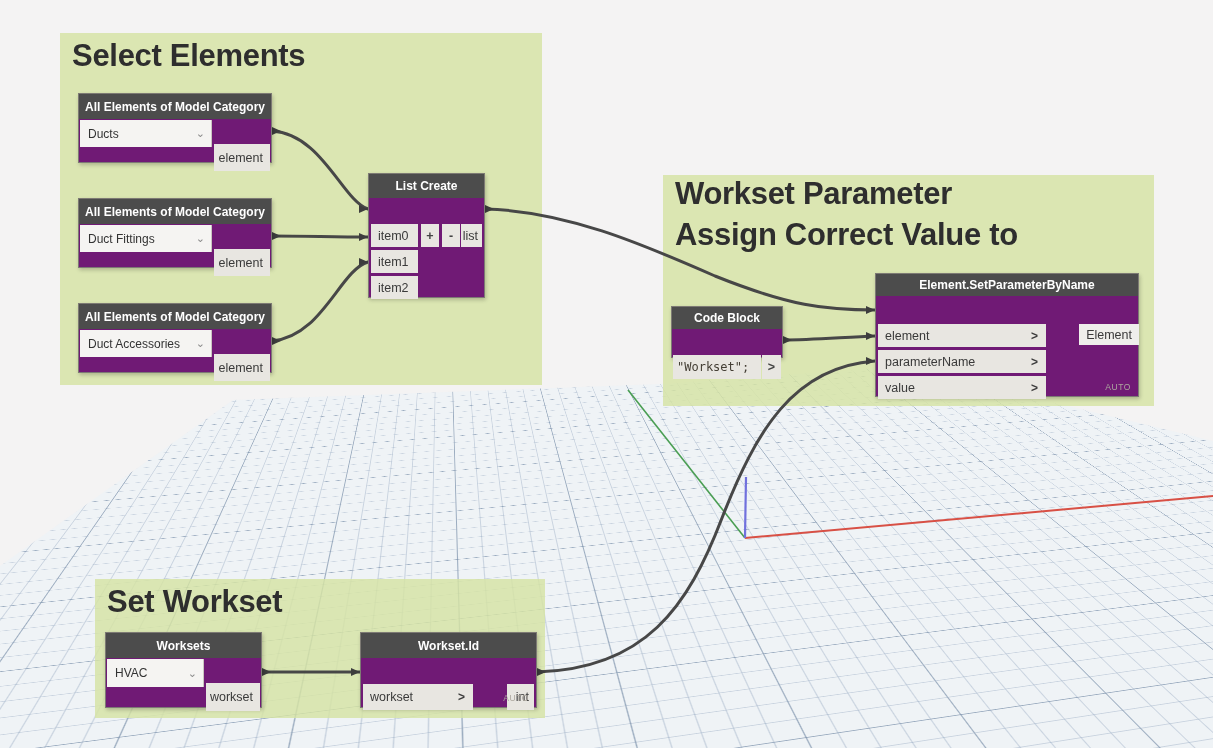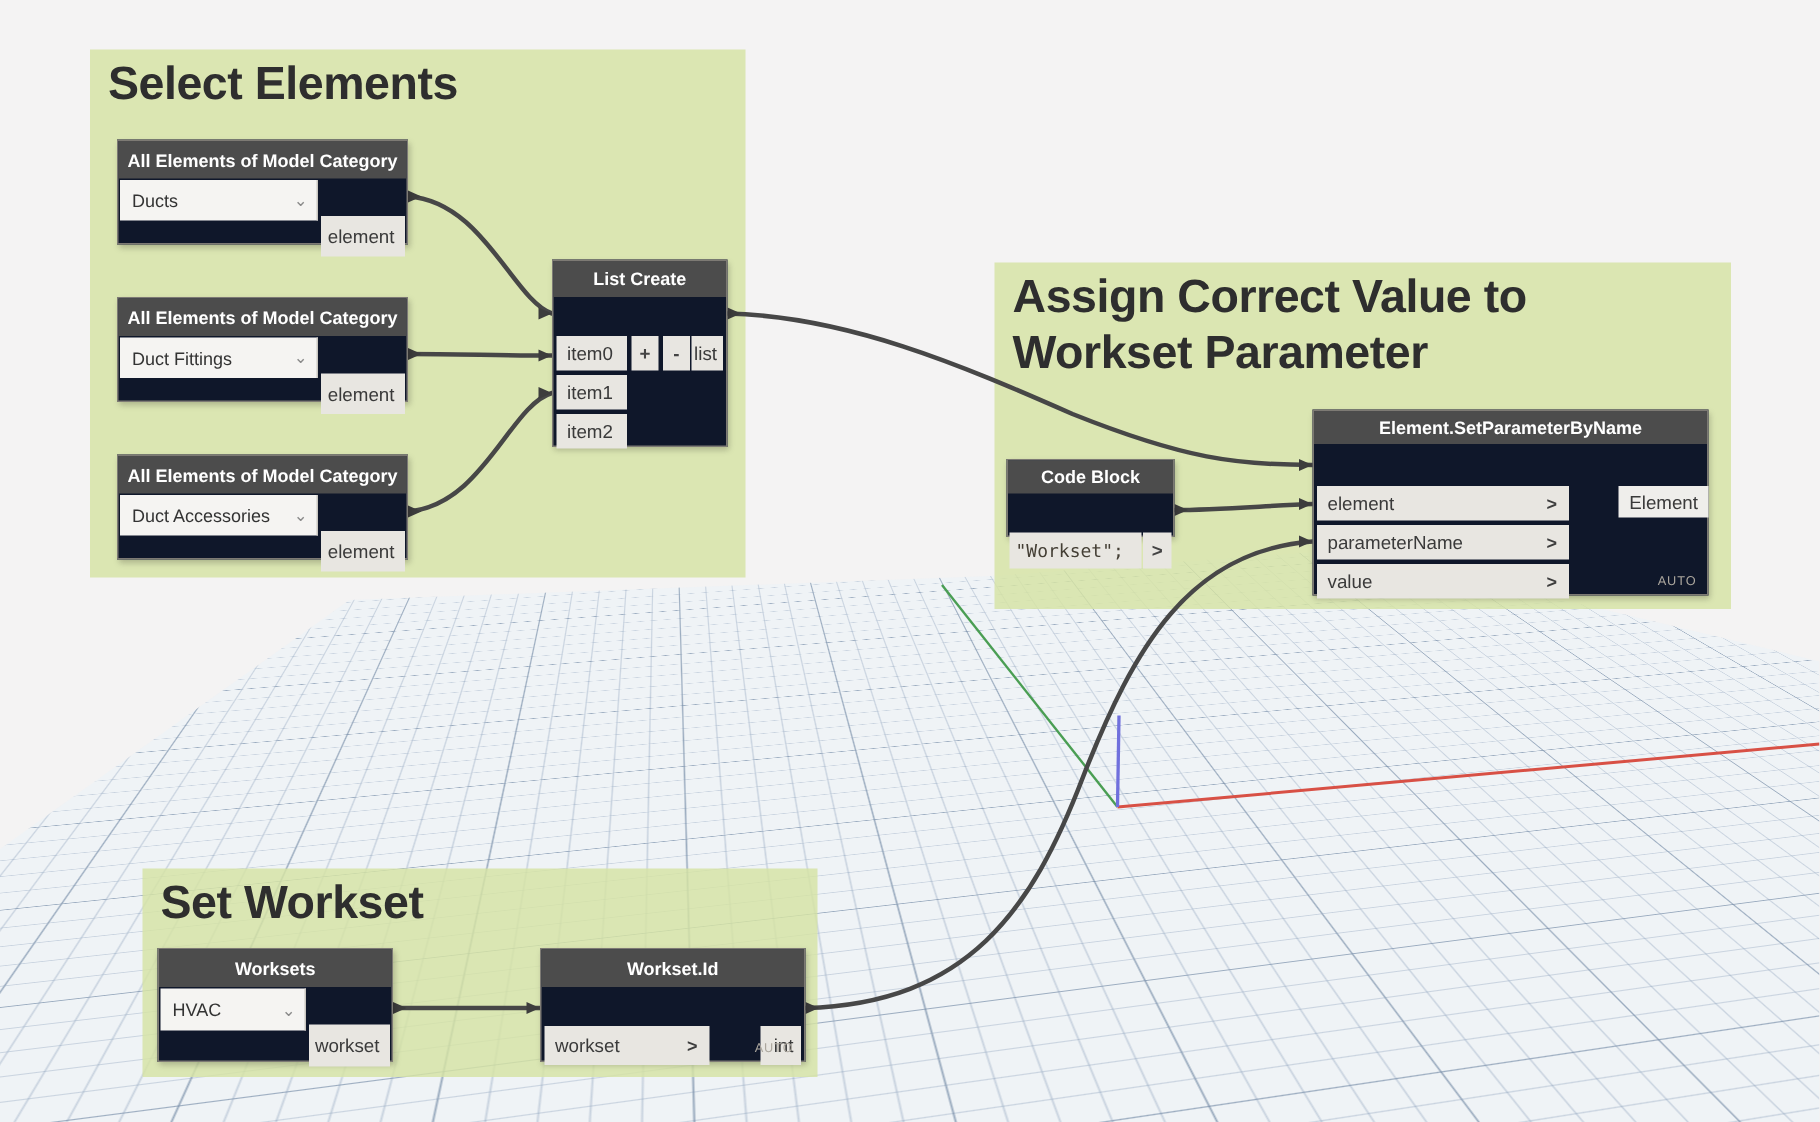--- a/index.html
+++ b/index.html
@@ -32,21 +32,21 @@
   .group-title{
     color:#2e2e2e;font-size:31px;font-weight:600;line-height:37px;
     padding:4px 0 0 12px;letter-spacing:-0.3px;
   }
   
   .wires{position:absolute;inset:0;z-index:3;pointer-events:none;}
   .wires path{stroke:#474747;stroke-width:3;fill:none;stroke-linecap:round;}
   .wires polygon{fill:#3d3d3d;}
   
   .node{
-    position:absolute;background:#0f172a;border:1px solid #7d7a74;
+    position:absolute;background:#701a75;border:1px solid #7d7a74;
     box-shadow:1px 2px 4px rgba(0,0,0,0.22);z-index:4;box-sizing:border-box;
   }
   .node-header{
     background:#4c4c4c;color:#fff;font-size:12px;font-weight:700;
     text-align:center;display:flex;align-items:center;justify-content:center;
     height:24px;white-space:nowrap;overflow:hidden;
   }
   .chip{
     position:absolute;background:#e8e6e1;color:#3a3a3a;font-size:12.5px;
     display:flex;align-items:center;box-sizing:border-box;margin-top:24px;
@@ -73,27 +73,27 @@
 <div class="grid-clip">
   <div class="grid-plane"></div>
 </div>
 
 <svg class="axes" width="1213" height="748">
   <path d="M 745 538 L 1213 496" stroke="#d85045" stroke-width="2" fill="none"></path>
   <path d="M 745 538 L 628 390" stroke="#4a9e53" stroke-width="1.6" fill="none"></path>
   <path d="M 745 538 L 746 477" stroke="#7070dd" stroke-width="2.2" fill="none"></path>
 </svg>
 
-<div class="group" style="left:60px;top:33px;width:437px;height:352px;">
+<div class="group" style="left:60px;top:33px;width:482px;height:352px;">
   <div class="group-title">Select Elements</div>
 </div>
 
 <div class="group" style="left:663px;top:175px;width:491px;height:231px;">
+  <div class="group-title" style="padding-top:0;">Workset Parameter</div>
   <div class="group-title">Assign Correct Value to</div>
-  <div class="group-title" style="padding-top:0;">Workset Parameter</div>
 </div>
 
 <div class="group" style="left:95px;top:579px;width:450px;height:139px;">
   <div class="group-title">Set Workset</div>
 </div>
 
 <svg class="wires" width="1213" height="748">
   <path d="M 272 131 C 322 134, 342 200, 368 209"></path>
   <path d="M 272 236 C 306 236, 334 237, 368 237"></path>
   <path d="M 272 341 C 322 337, 340 270, 368 262"></path>

